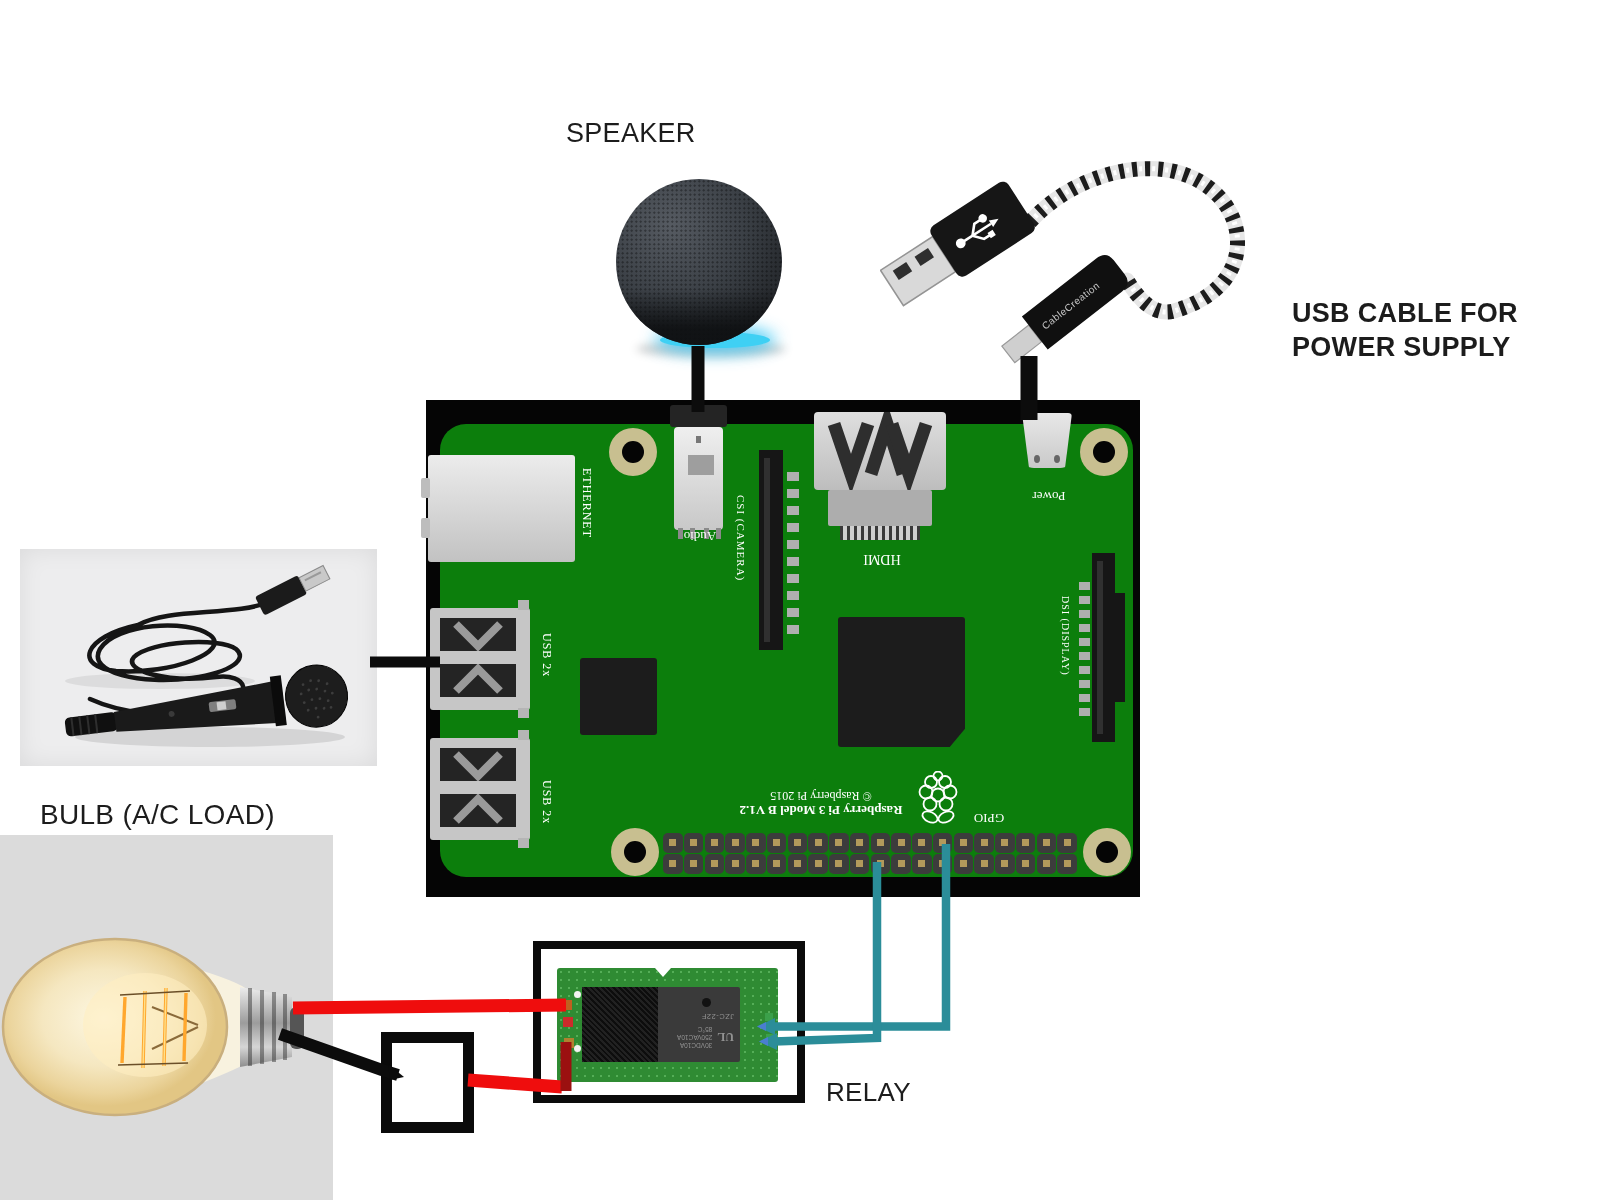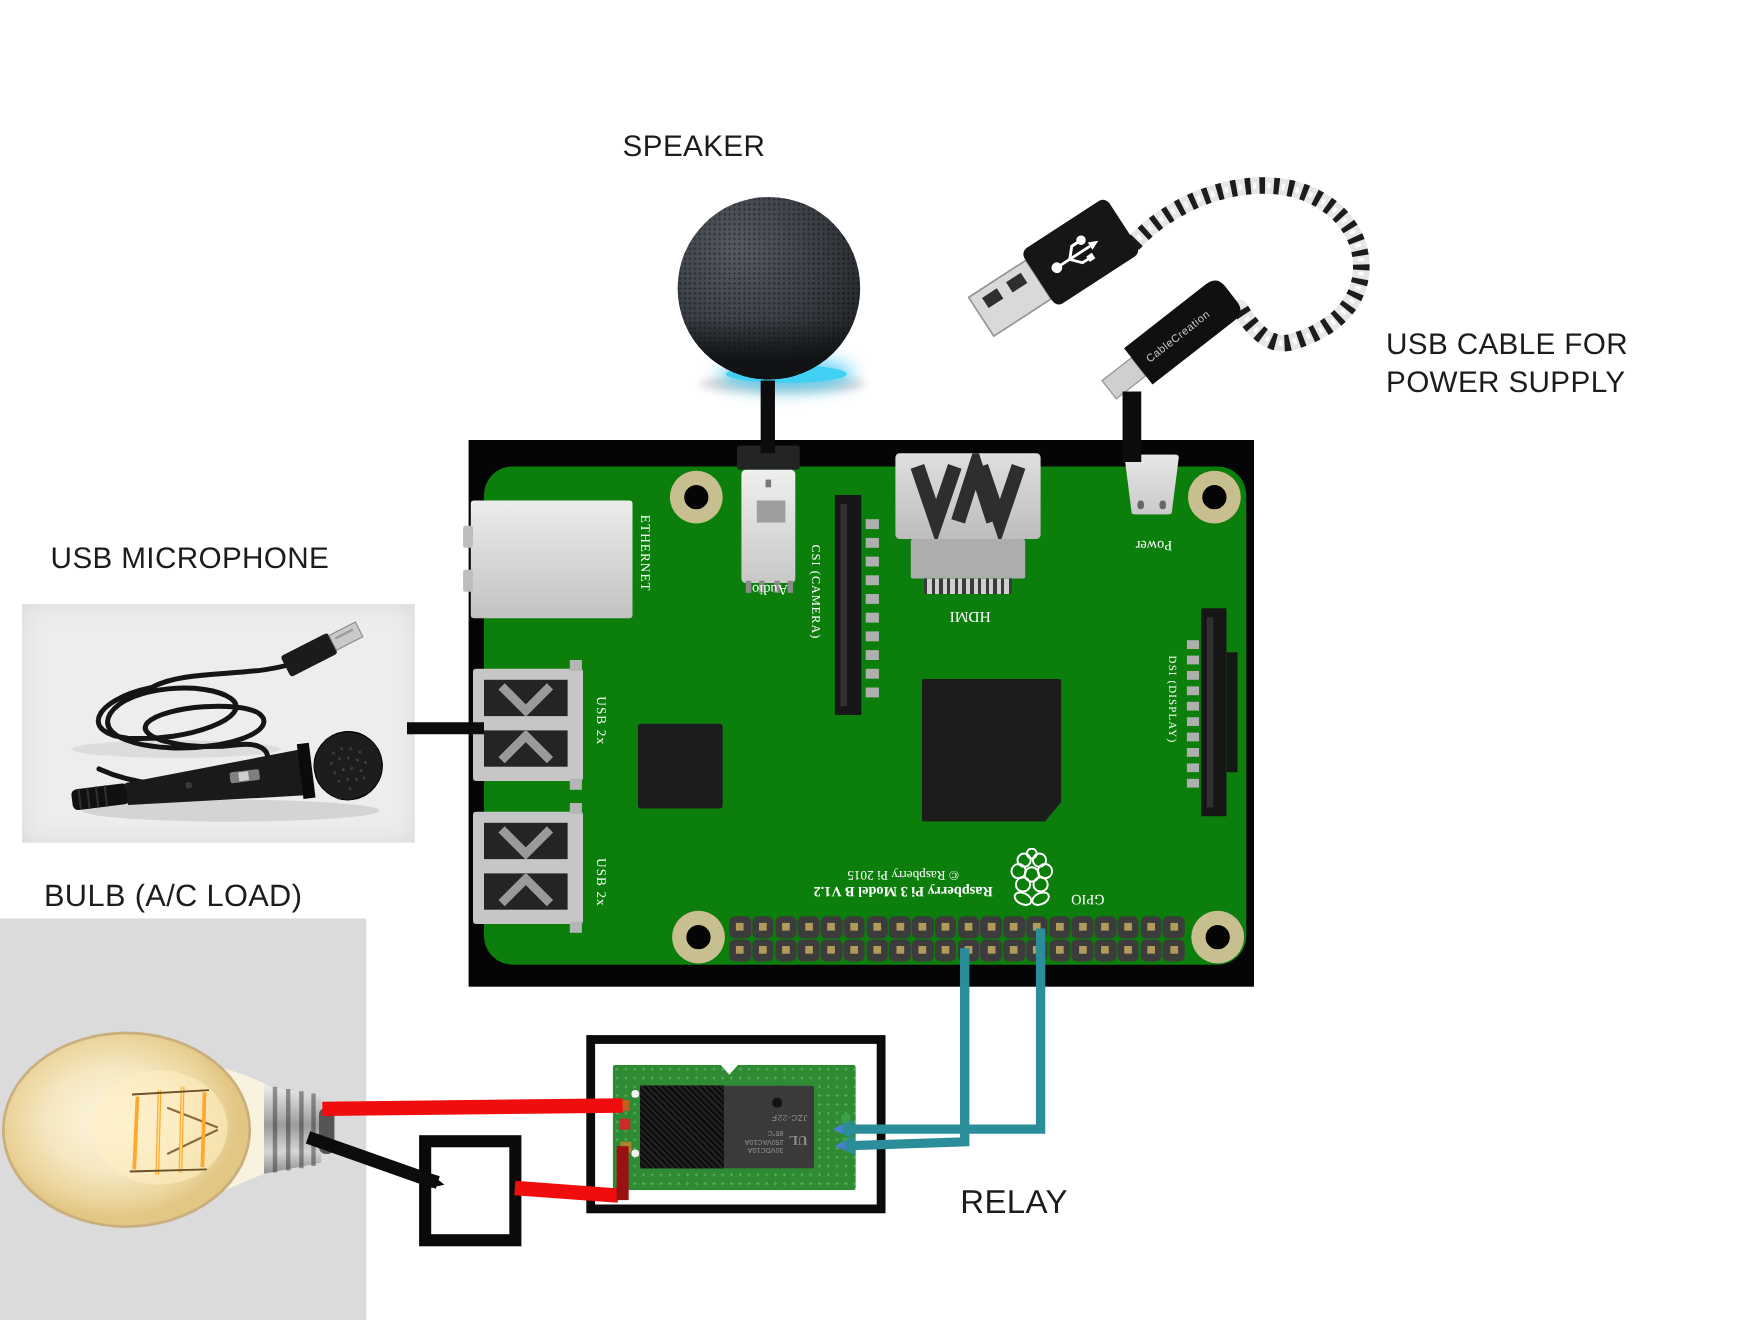--- a/index.html
+++ b/index.html
@@ -95,27 +95,26 @@
             border:11px solid #0A0A0A;box-sizing:border-box;}
   svg text{font-family:"Liberation Sans",sans-serif;}
   .wires{position:absolute;left:0;top:0;pointer-events:none;}
 </style>
 </head>
 <body>
 
 <div id="canvas">
 
   <div class="caption" style="left:566px;top:118px;">SPEAKER</div>
-  <div class="caption" style="left:1260px;top:296px;line-height:34px;">
+  <div class="caption" style="left:1292px;top:296px;line-height:34px;font-weight:bold;">
     <div>USB CABLE FOR</div>
     <div>POWER SUPPLY</div>
   </div>
-  <div class="caption" style="left:46px;top:492px;">USB MICROPHONE</div>
   <div class="caption" style="left:40px;top:799px;font-size:28px;">BULB (A/C LOAD)</div>
-  <div class="caption" style="left:873px;top:1077px;font-size:30px;">RELAY</div>
+  <div class="caption" style="left:826px;top:1077px;font-size:26px;">RELAY</div>
 
   <div class="spk-shadow"></div>
   <div class="spk-glow"></div>
   <div class="spk-ball">
     <div class="tex"></div>
     <div class="band"></div>
   </div>
 
   <div class="photo-mic">
     <svg width="357" height="217" viewBox="0 0 357 217">

